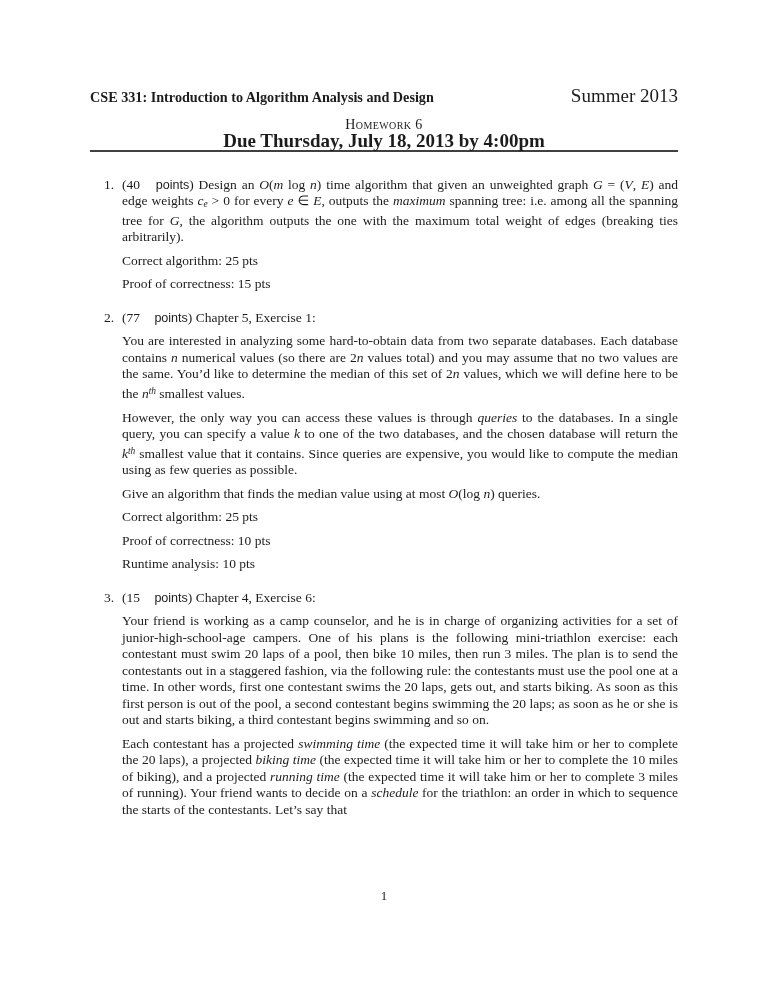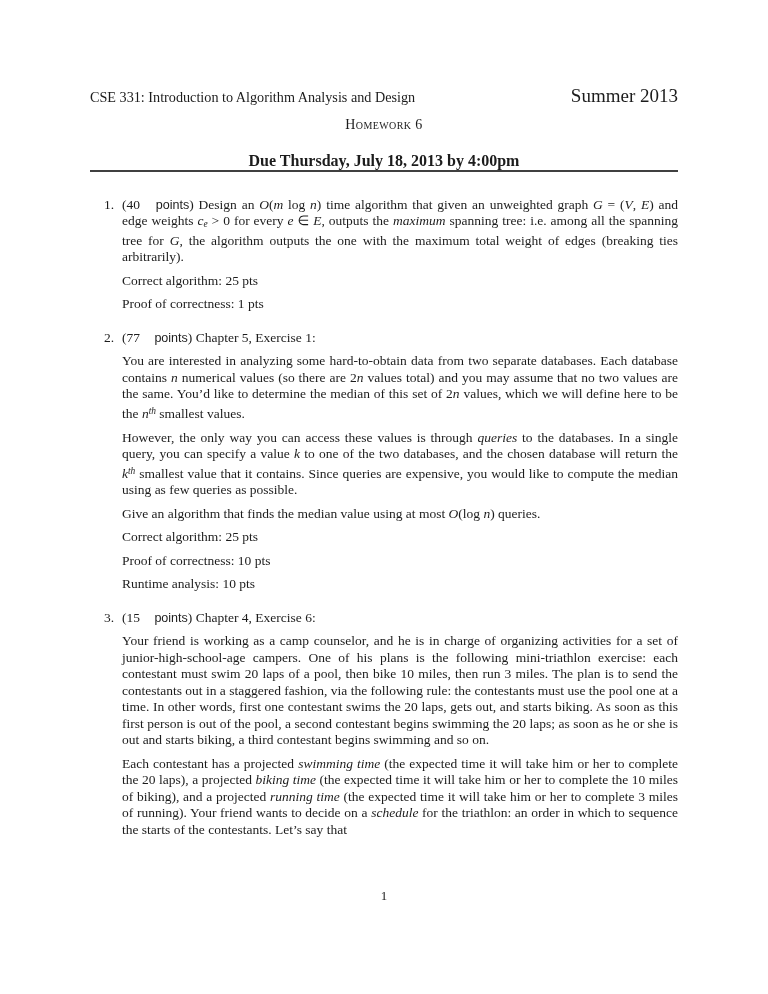--- a/index.html
+++ b/index.html
@@ -15,34 +15,34 @@
     font-size: 13.5px;
     line-height: 16.5px;
     color: #1c1c1c;
     overflow: hidden;
   }
   .header-row {
     display: flex;
     justify-content: space-between;
     align-items: baseline;
   }
-  .course-title { font-weight: normal; font-size: 14.2px; }
+  .course-title { font-weight: bold; font-size: 14.2px; }
   .term-label { font-size: 19px; }
   .hw-title {
     text-align: center;
     font-variant: small-caps;
     letter-spacing: 0.4px;
     font-size: 14px;
     margin-top: 11px;
   }
   .due-line {
     text-align: center;
     font-weight: bold;
-    font-size: 16px;
-    margin-top: 20px;
+    font-size: 19px;
+    margin-top: 0;
   }
   hr.rule {
     border: none;
     border-top: 1px solid #404040;
     height: 0;
     margin: 0;
   }
   .rule-top { margin-top: 16px; }
   .policy-note { margin: 8px 0 8px 0; }
   .rule-bottom { margin-bottom: 0; }
@@ -89,21 +89,21 @@
   <hr class="rule rule-top">
   <hr class="rule rule-bottom">
 
   <div class="problems">
 
     <div class="problem">
       <div class="problem-number">1.</div>
       <div class="problem-body">
         <p class="para"><span>(40 </span><span class="seg-sf">points</span><span>) Design an </span><span class="seg-m">O</span><span>(</span><span class="seg-m">m</span><span> log </span><span class="seg-m">n</span><span>) time algorithm that given an unweighted graph </span><span class="seg-m">G</span><span> = (</span><span class="seg-m">V</span><span>, </span><span class="seg-m">E</span><span>) and edge weights </span><span class="seg-m">c</span><span class="seg-sub">e</span><span> &gt; 0 for every </span><span class="seg-m">e</span><span> ∈ </span><span class="seg-m">E</span><span>, outputs the </span><span class="seg-i">maximum</span><span> spanning tree: i.e. among all the spanning tree for </span><span class="seg-m">G</span><span>, the algorithm outputs the one with the maximum total weight of edges (breaking ties arbitrarily).</span></p>
         <p class="para"><span>Correct algorithm: 25 pts</span></p>
-        <p class="para"><span>Proof of correctness: 1 pts</span></p>
+        <p class="para"><span>Proof of correctness: 15 pts</span></p>
       </div>
     </div>
 
     <div class="problem">
       <div class="problem-number">2.</div>
       <div class="problem-body">
         <p class="para"><span>(77 </span><span class="seg-sf">points</span><span>) Chapter 5, Exercise 1:</span></p>
         <p class="para"><span>You are interested in analyzing some hard-to-obtain data from two separate databases. Each database contains </span><span class="seg-m">n</span><span> numerical values (so there are 2</span><span class="seg-m">n</span><span> values total) and you may assume that no two values are the same. You’d like to determine the median of this set of 2</span><span class="seg-m">n</span><span> values, which we will define here to be the </span><span class="seg-m">n</span><span class="seg-sup">th</span><span> smallest values.</span></p>
         <p class="para"><span>However, the only way you can access these values is through </span><span class="seg-i">queries</span><span> to the databases. In a single query, you can specify a value </span><span class="seg-m">k</span><span> to one of the two databases, and the chosen database will return the </span><span class="seg-m">k</span><span class="seg-sup">th</span><span> smallest value that it contains. Since queries are expensive, you would like to compute the median using as few queries as possible.</span></p>
         <p class="para"><span>Give an algorithm that finds the median value using at most </span><span class="seg-m">O</span><span>(log </span><span class="seg-m">n</span><span>) queries.</span></p>

